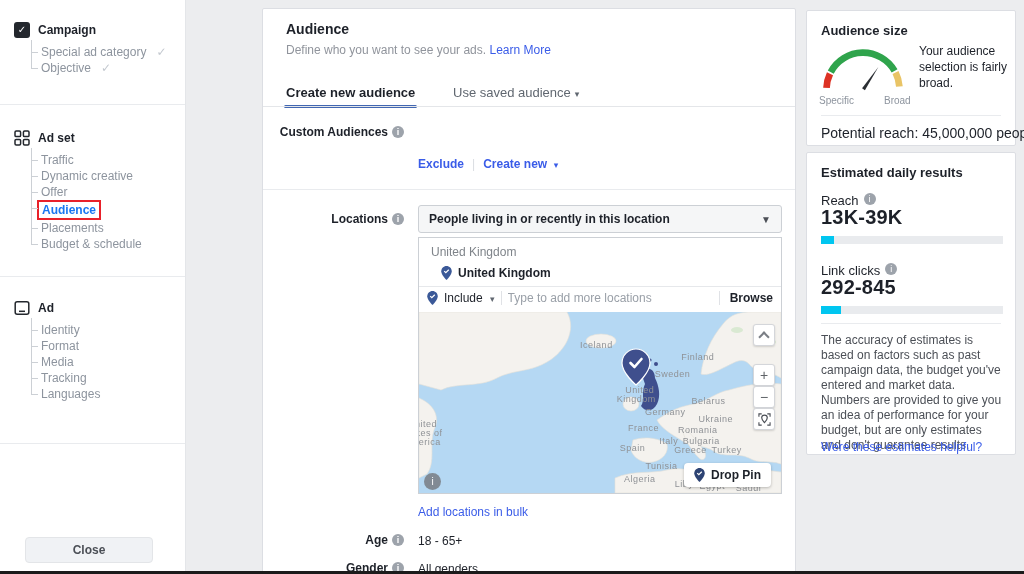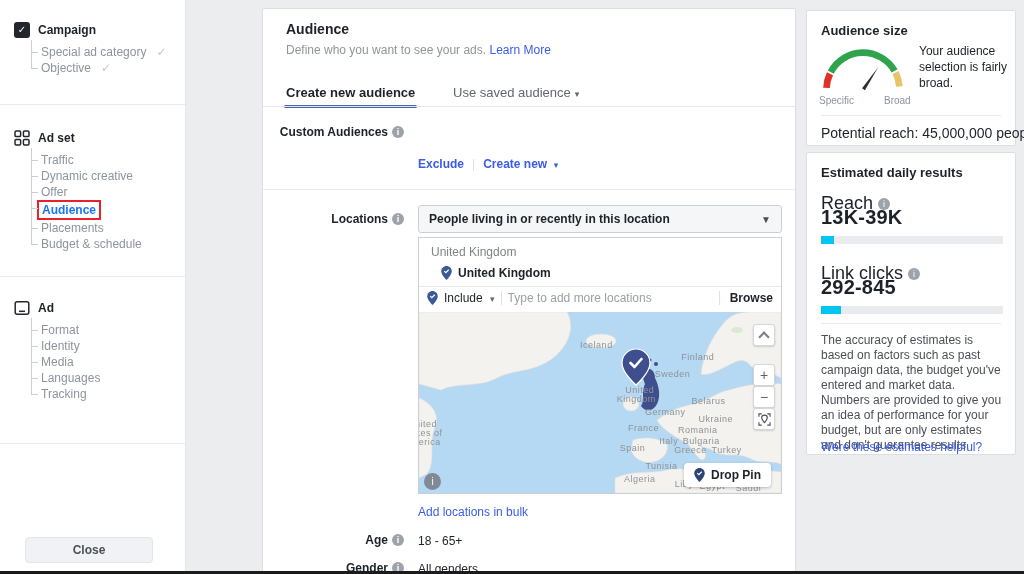--- a/index.html
+++ b/index.html
@@ -84,21 +84,21 @@
   .r1{top:10px;height:136px;}
   .r1 h3{position:absolute;left:14px;top:12px;}
   .gauge{position:absolute;left:8px;top:28px;width:96px;height:60px;}
   .gauge-lbl{position:absolute;top:84px;font-size:10px;color:#8d949e;}
   .g-spec{left:12px;} .g-broad{left:77px;}
   .aud-msg{position:absolute;left:112px;top:32px;width:92px;font-size:12px;line-height:16px;color:var(--text-dark);}
   .r1-div{position:absolute;left:14px;right:14px;top:104px;border-top:1px solid #e9ebee;}
   .preach{position:absolute;left:14px;top:114px;font-size:14px;color:var(--text-dark);display:flex;align-items:center;gap:5px;white-space:nowrap;}
   .r2{top:152px;height:303px;}
   .r2 h3{position:absolute;left:14px;top:12px;}
-  .metric-lbl{position:absolute;left:14px;font-size:18px;color:var(--text-dark);display:flex;align-items:center;gap:5px;}
+  .metric-lbl{position:absolute;left:14px;font-size:13px;color:var(--text-dark);display:flex;align-items:flex-start;gap:5px;}
   .metric-val{position:absolute;left:14px;font-size:20px;font-weight:bold;color:var(--text-dark);letter-spacing:.2px;}
   .bar{position:absolute;left:14px;width:182px;height:8px;background:#e9ebee;}
   .bar i{display:block;height:100%;background:var(--cyan);}
   .r2-div{position:absolute;left:14px;right:14px;top:170px;border-top:1px solid #e9ebee;}
   .disclaimer{position:absolute;left:14px;top:180px;width:184px;font-size:12px;line-height:15px;color:var(--text-mid);}
   .feedback{position:absolute;left:14px;top:287px;font-size:12px;color:var(--link-blue);cursor:pointer;}
 
   .bottom-bar{position:absolute;left:0;bottom:0;width:100%;height:3px;background:#1b1b1b;}
   .pin-svg{flex:0 0 auto;}
 </style>
@@ -164,33 +164,33 @@
     <div class="side-sec" style="top:300px;">
       <div class="side-head">
         <svg width="16" height="16" viewBox="0 0 16 16">
           <rect x="1.2" y="1.8" width="13.6" height="12.4" rx="2" fill="none" stroke="#23272d" stroke-width="1.5"></rect>
           <line x1="5" y1="11.3" x2="11" y2="11.3" stroke="#23272d" stroke-width="1.5"></line>
         </svg>
         <span>Ad</span>
       </div>
       <div class="tree">
         <div class="titem">
+            <span>Identity</span>
+          </div>
+        <div class="titem">
             <span>Format</span>
           </div>
         <div class="titem">
-            <span>Identity</span>
-          </div>
-        <div class="titem">
             <span>Media</span>
           </div>
         <div class="titem">
+            <span>Tracking</span>
+          </div>
+        <div class="titem">
             <span>Languages</span>
-          </div>
-        <div class="titem">
-            <span>Tracking</span>
           </div>
       </div>
     </div>
     <div class="side-div" style="top:443px;"></div>
 
     <div class="close-btn">Close</div>
   </aside>
 
   <main class="main-card">
     <div class="m-title">Audience</div>

